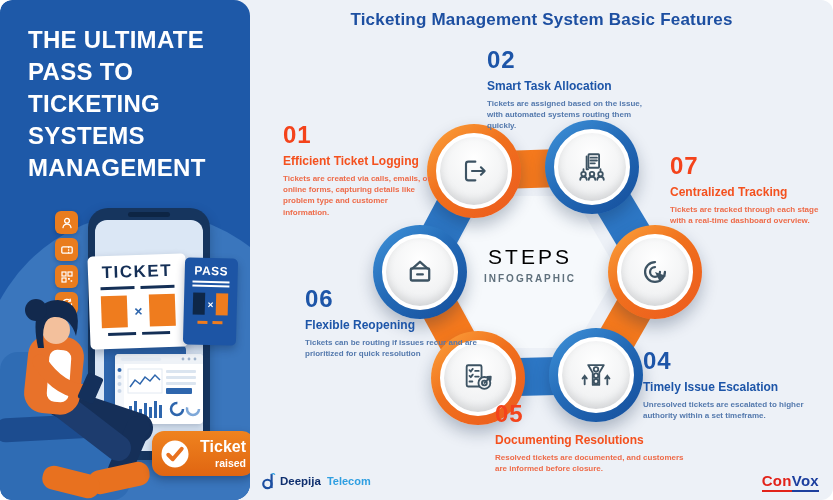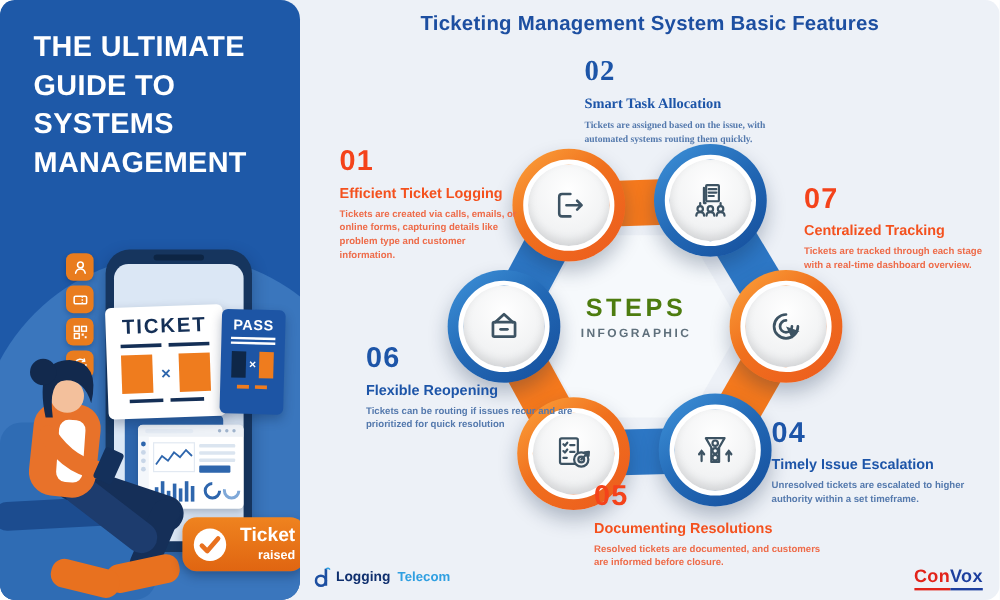--- a/index.html
+++ b/index.html
@@ -54,31 +54,31 @@
   .hex-svg{position:absolute;left:0;top:0;width:833px;height:500px;pointer-events:none;}
 
   .circle{position:absolute;width:94px;height:94px;border-radius:50%;display:flex;align-items:center;justify-content:center;box-shadow:0 8px 16px rgba(15,35,70,.28);}
   .circle--orange{background:linear-gradient(140deg,#fca43d 0%,#f0701d 45%,#ec5a1e 100%);}
   .circle--blue{background:linear-gradient(140deg,#3f93da 0%,#2268b5 50%,#154e9b 100%);}
   .circle-inner{width:68px;height:68px;border-radius:50%;background:radial-gradient(circle at 50% 32%,#ffffff 0%,#f2f3f4 58%,#e3e5e8 100%);border:4px solid #ffffff;display:flex;align-items:center;justify-content:center;box-shadow:inset 0 -4px 8px rgba(0,0,0,.10);}
   .c1{left:427px;top:124px;} .c2{left:545px;top:120px;} .c3{left:608px;top:225px;}
   .c4{left:549px;top:328px;} .c5{left:431px;top:331px;} .c6{left:373px;top:225px;}
 
   .center-label{position:absolute;left:455px;top:245px;width:150px;text-align:center;}
-  .center-title{font-size:21px;font-weight:700;color:#4d7c0f;letter-spacing:3px;}
+  .center-title{font-size:21px;font-weight:400;color:#000000;letter-spacing:3px;}
   .center-sub{font-size:10px;color:#5f707c;letter-spacing:2px;margin-top:4px;font-weight:600;}
 
   .step{position:absolute;}
   .step-num{font-size:24px;font-weight:800;line-height:1;letter-spacing:1px;}
   .step-title{font-size:12px;font-weight:800;margin-top:7px;}
   .step-desc{font-size:8px;font-weight:600;line-height:1.4;margin-top:5px;}
   .step--orange .step-num{color:#f4431b;} .step--orange .step-title{color:#f4511e;} .step--orange .step-desc{color:#ee6b49;}
   .step--blue .step-num{color:#1d55a8;} .step--blue .step-title{color:#1d55a8;} .step--blue .step-desc{color:#5479ad;}
   .s1{left:283px;top:123px;width:150px;}
-  .s2{left:487px;top:48px;width:170px;font-family:Liberation Serif, serif;}
+  .s2{left:487px;top:48px;width:170px;}
   .s3{left:670px;top:154px;width:158px;}
   .s4{left:643px;top:349px;width:172px;}
   .s5{left:495px;top:402px;width:200px;}
   .s6{left:305px;top:287px;width:180px;}
 
   .deepija{position:absolute;left:262px;bottom:9px;display:flex;align-items:center;gap:3px;}
   .deepija-name{font-size:11.5px;font-weight:800;color:#0f2f6e;}
   .deepija-suffix{font-size:11px;font-weight:600;color:#2f9fe1;margin-left:3px;}
   .convox{position:absolute;right:14px;bottom:11px;font-size:15px;font-weight:800;letter-spacing:.3px;margin-top:40px;}
   .convox-con{color:#e2231a;border-bottom:2px solid #e2231a;padding-bottom:1px;}
@@ -87,21 +87,22 @@
 </head>
 <body>
 
 <div class="poster">
 
   <div class="left-panel">
     <div class="bg-circle"></div>
 
     <div class="guide-title">
       <div>THE ULTIMATE</div>
-      <div>GUIDE TO</div>
+      <div>PASS TO</div>
+      <div>TICKETING</div>
       <div>SYSTEMS</div>
       <div>MANAGEMENT</div>
     </div>
 
     <div class="phone">
       <div class="phone-screen"></div>
       <div class="phone-notch"></div>
     </div>
 
     <div class="app-icons">
@@ -343,20 +344,20 @@
     <div class="step-title">Flexible Reopening</div>
     <div class="step-desc">Tickets can be routing if issues recur and are prioritized for quick resolution</div>
   </div>
 
   <div class="deepija">
     <svg width="15" height="20" viewBox="0 0 18 22">
       <circle cx="6.5" cy="14.5" r="5" fill="none" stroke="#1d4fa1" stroke-width="2.6"></circle>
       <path d="M11.5 2.5v17" stroke="#1d4fa1" stroke-width="2.6"></path>
       <path d="M11.5 3q2.5-2 4 .5" stroke="#2f9fe1" stroke-width="1.6" fill="none"></path>
     </svg>
-    <span class="deepija-name">Logging</span>
+    <span class="deepija-name">Deepija</span>
     <span class="deepija-suffix">Telecom</span>
   </div>
   <div class="convox">
     <span class="convox-con">Con</span><span class="convox-vox">Vox</span>
   </div>
 
 </div>
 
 </body></html>

